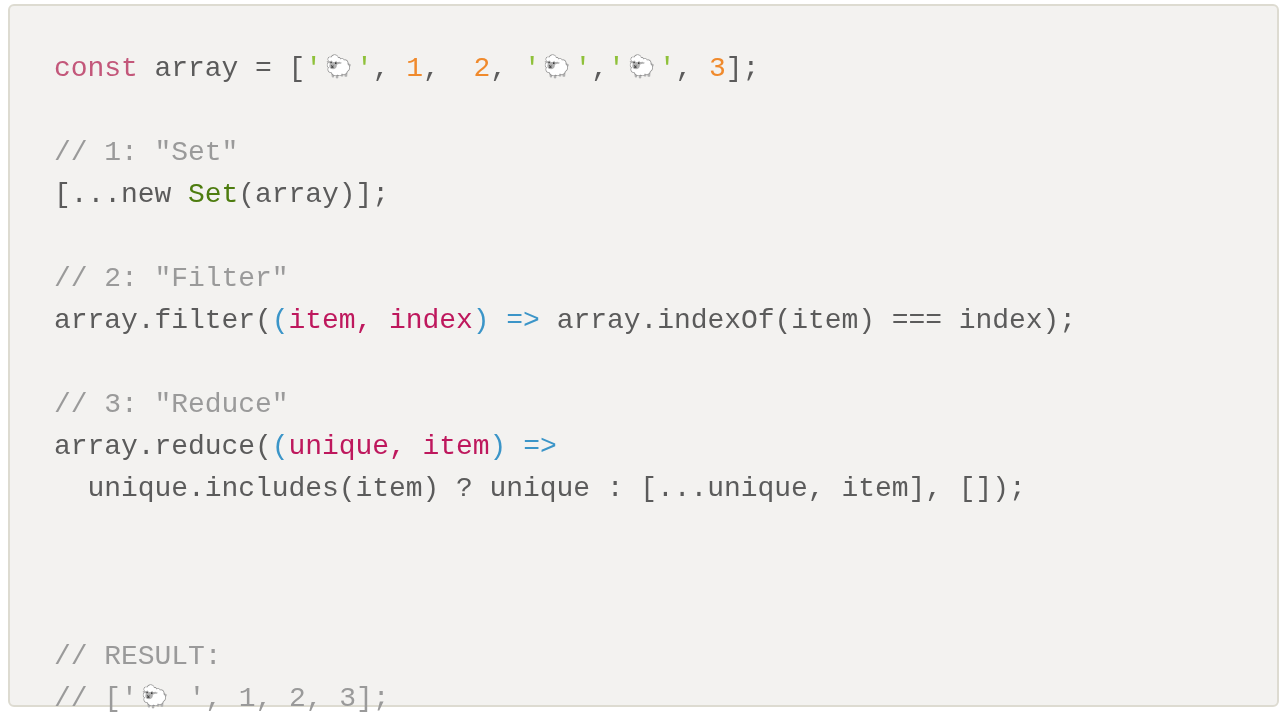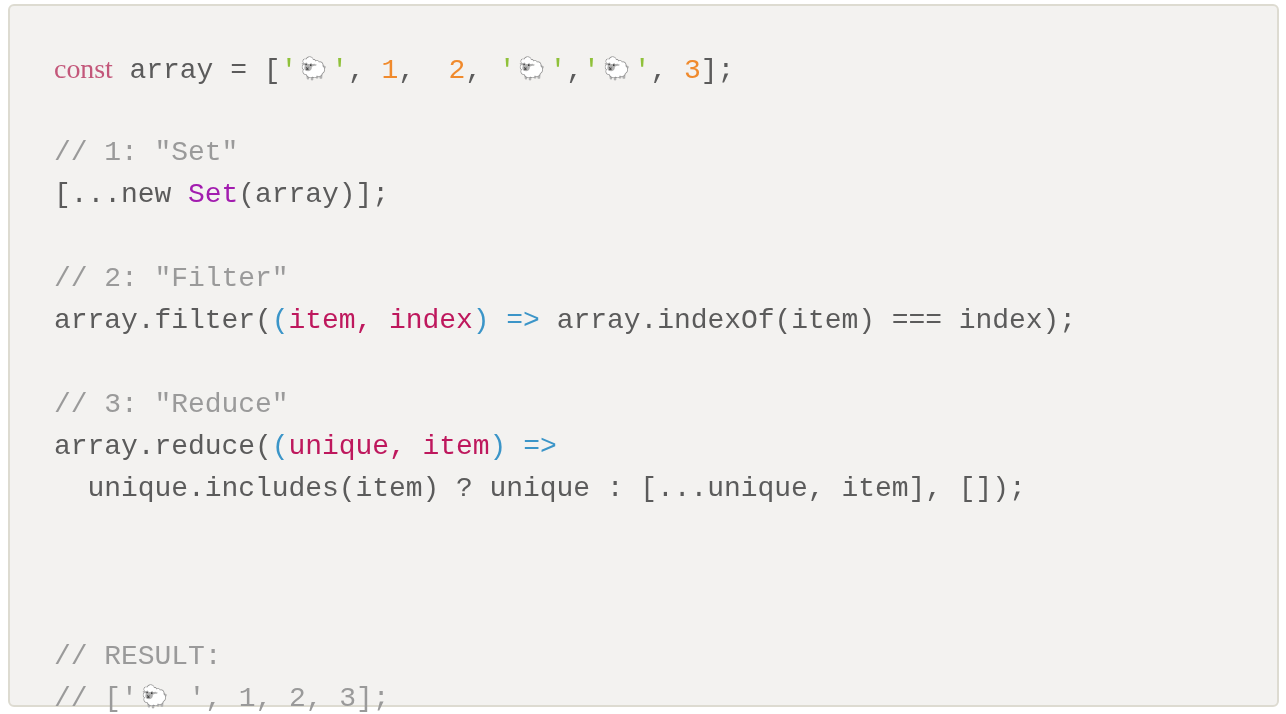--- a/index.html
+++ b/index.html
@@ -27,24 +27,24 @@
       top: 42px;
       margin: 0;
       font-family: "Liberation Mono", "DejaVu Sans Mono", monospace;
       font-size: 28px;
       line-height: 42px;
       color: #5b5b5b;
       white-space: pre;
       letter-spacing: -0.05px;
     }
     .line { display: block; height: 42px; }
-    .kw { color: #c3577a; font-family: Liberation Serif, serif; }
+    .kw { color: #c3577a; }
     .num { color: #f08a2c; }
     .str { color: #8fc13a; }
-    .cls { color: #a21caf; }
+    .cls { color: #4d7c0f; }
     .param { color: #be185d; }
     .punc-blue { color: #3b95c8; }
     .cmt { color: #9a9a9a; }
     .emoji {
       display: inline-block;
       font-size: 22px;
       line-height: 1;
       vertical-align: 2px;
       width: 34px;
       text-align: center;

